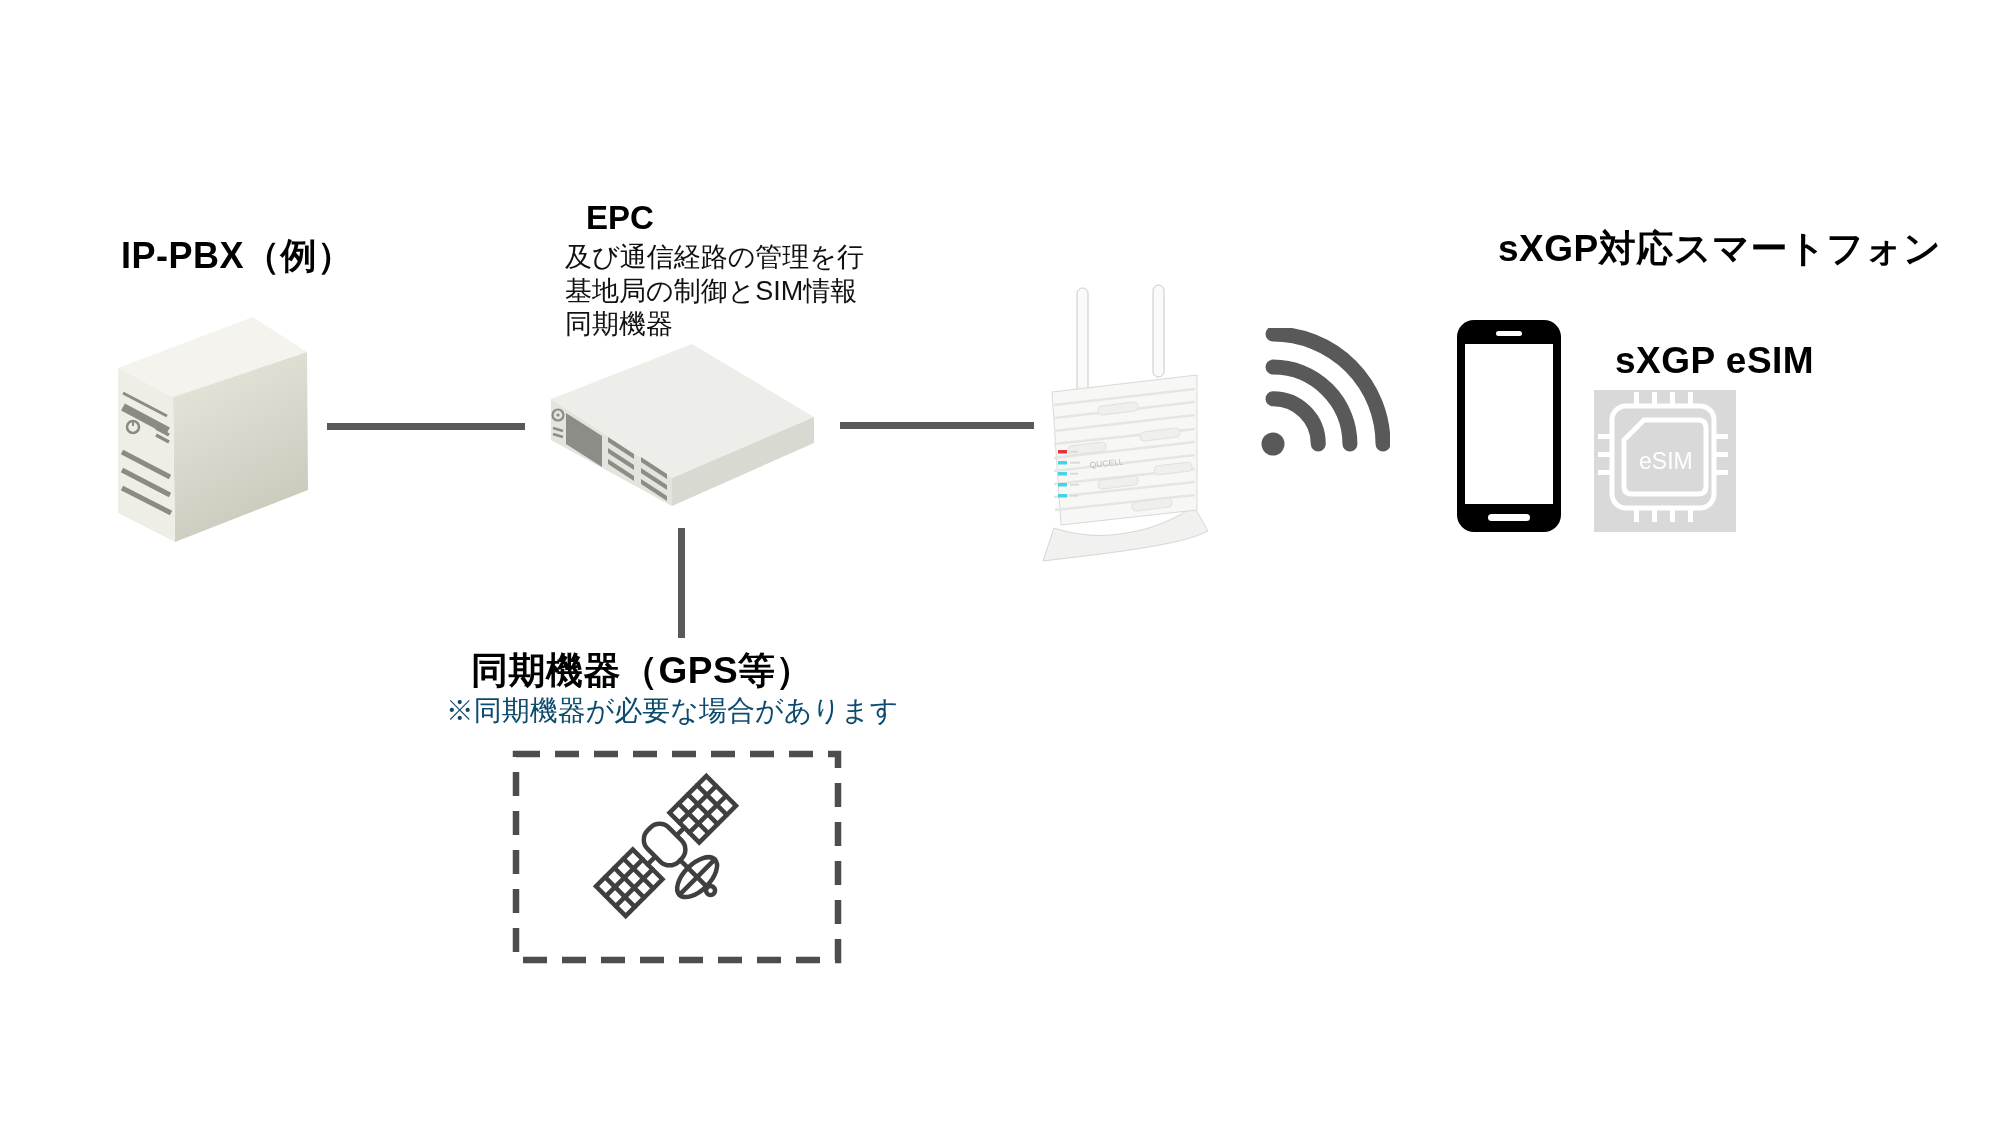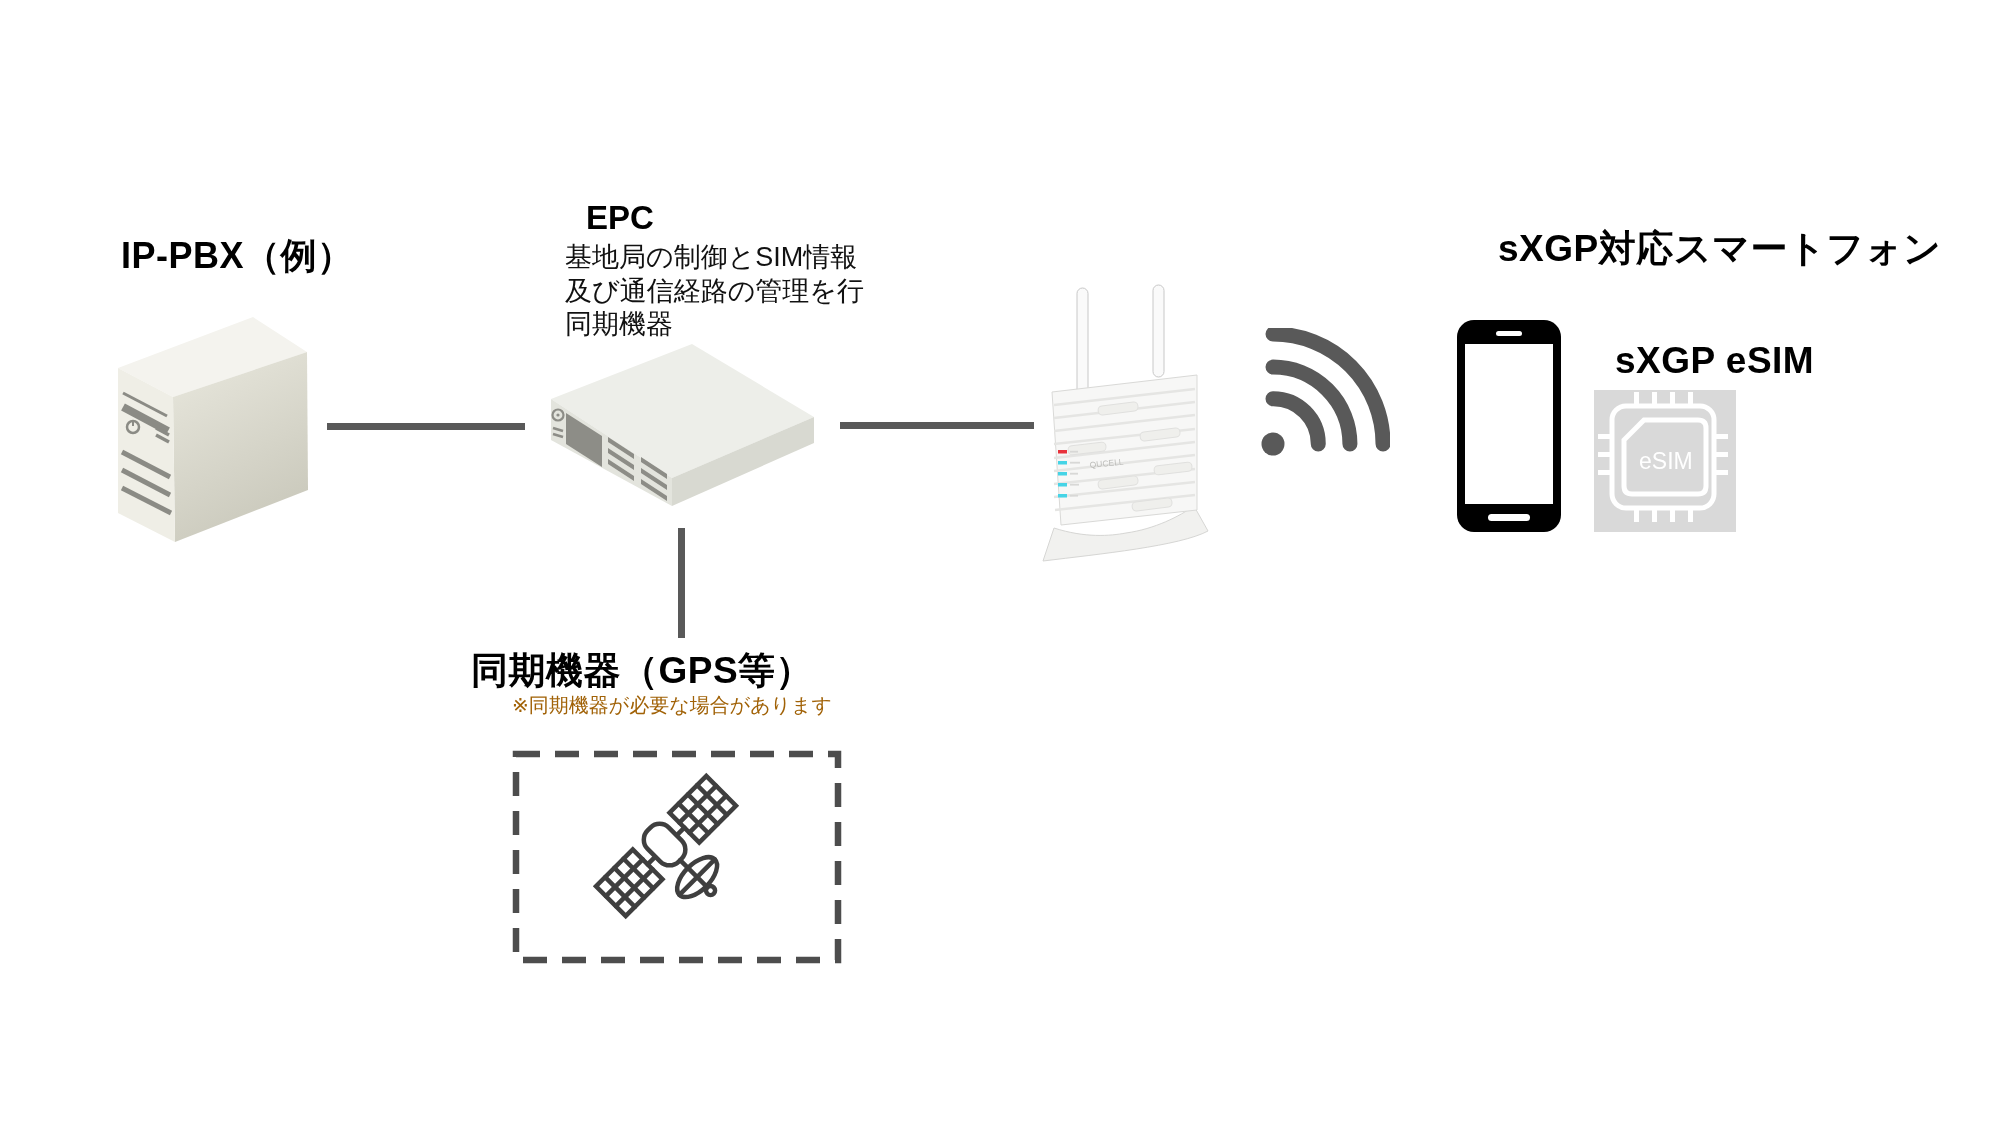--- a/index.html
+++ b/index.html
@@ -16,22 +16,22 @@
   .label-epc{left:565px;top:199px;font-size:33px;letter-spacing:0;margin-left:21px;}
   .epc-desc{
     position:absolute;left:565px;top:241px;font-size:27px;line-height:33.5px;
     color:#111;font-weight:normal;white-space:nowrap;
   }
   .label-bs{left:1036px;top:225px;font-size:37px;}
   .label-phone{left:1498px;top:224px;font-size:37px;}
   .label-esim{left:1615px;top:322px;font-size:37px;margin-top:18px;}
   .label-sync{left:642px;top:646px;font-size:37px;transform:translateX(-50%);}
   .sync-note{
-    position:absolute;left:672px;top:692px;font-size:20px;color:#a16207;
-    white-space:nowrap;transform:translateX(-50%);font-weight:normal;
+    position:absolute;left:672px;top:692px;font-size:28px;color:#0c4a6e;
+    white-space:nowrap;transform:translateX(-50%);font-weight:normal;font-family:Liberation Serif, serif;
   }
   .connector{position:absolute;background:#595959;}
   .abs{position:absolute;}
 </style>
 </head>
 <body>
 
 <div class="canvas">
 
   <div class="connector" style="left:327px;top:423px;width:198px;height:7px;"></div>
@@ -57,22 +57,22 @@
       <line x1="44" y1="116" x2="57" y2="123" stroke-width="3.5"></line>
       <line x1="44" y1="123" x2="57" y2="130" stroke-width="3.5"></line>
       <line x1="10" y1="140" x2="58" y2="165" stroke-width="5"></line>
       <line x1="10" y1="158" x2="58" y2="183" stroke-width="5"></line>
       <line x1="10" y1="176" x2="59" y2="201" stroke-width="5"></line>
     </g>
   </svg>
 
   <div class="label label-epc">EPC</div>
   <div class="epc-desc">
+    <div>及び通信経路の管理を行</div>
     <div>基地局の制御とSIM情報</div>
-    <div>及び通信経路の管理を行</div>
     <div>同期機器</div>
   </div>
   <svg class="abs" style="left:548px;top:340px;" width="270" height="170" viewBox="0 0 270 170">
     <polygon points="3,59 144,4 266,77 124,138" fill="#edeee9"></polygon>
     <polygon points="3,59 124,138 124,166 3,100" fill="#e3e4dd"></polygon>
     <polygon points="124,138 266,77 266,103 124,166" fill="#d8d9d1"></polygon>
     <g>
       <circle cx="10" cy="75" r="5.5" fill="none" stroke="#8d8d87" stroke-width="2.2"></circle>
       <circle cx="10" cy="75" r="1.6" fill="#8d8d87"></circle>
       <line x1="5" y1="88" x2="15" y2="91" stroke="#8d8d87" stroke-width="2.5"></line>

